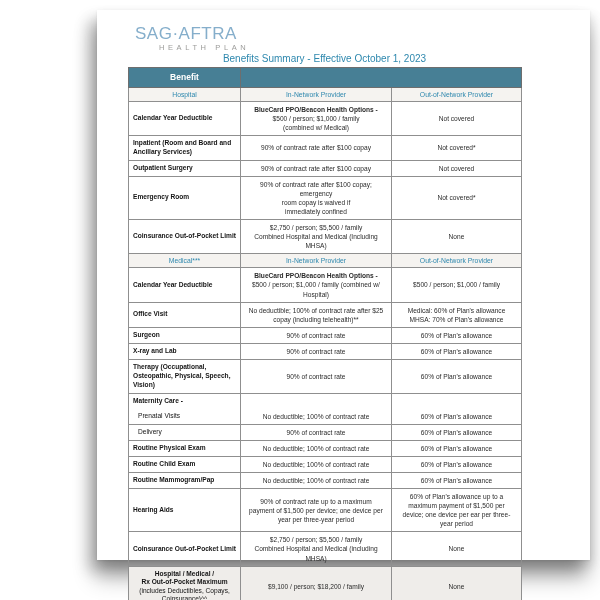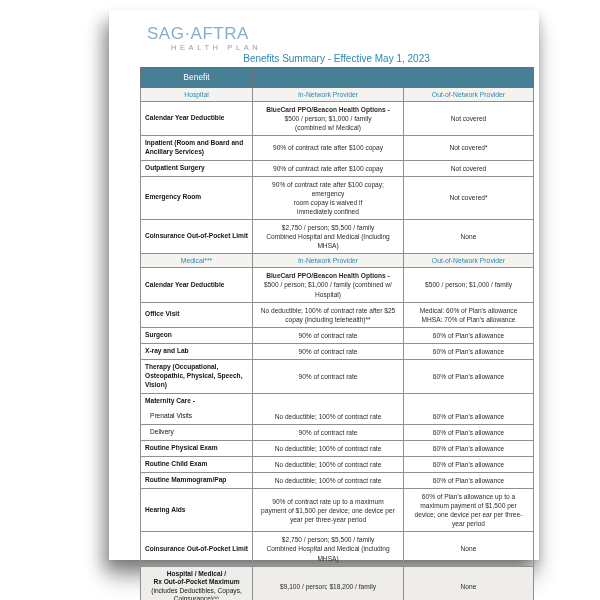--- a/index.html
+++ b/index.html
@@ -1,46 +1,45 @@
 <!DOCTYPE html>
 <html><head>
 <meta charset="utf-8">
 <style>
   html,body{margin:0;padding:0;}
   body{
     width:600px;height:600px;background:#ffffff;overflow:hidden;position:relative;
     font-family:"Liberation Sans", sans-serif;
   }
   .page{
-    position:absolute;left:97px;top:10px;width:430px;height:550px;
+    position:absolute;left:97px;top:10px;width:493px;height:550px;
     background:#ffffff;box-sizing:border-box;padding-top:15px;
     box-shadow:
       -8px 10px 14px rgba(0,0,0,0.22),
       -2px 18px 20px rgba(0,0,0,0.30),
       3px 5px 10px rgba(0,0,0,0.10),
       0 1px 2px rgba(0,0,0,0.08);
-    margin-left: 12px;
   }
   .logo{margin:0 0 1px 38px;line-height:1;}
   .logo-main{font-size:17px;letter-spacing:0.5px;color:#85aecb;font-weight:400;}
   .logo-sub{font-size:7.5px;letter-spacing:3.6px;color:#9c9c9a;margin-top:2px;font-weight:400;padding-left:24px;}
   .doc-title{
     width:393px;margin:0 0 3px 31px;text-align:center;
     color:#2e88ae;font-size:10px;font-weight:400;
   }
   table.benefits{
     margin-left:31px;width:393px;border-collapse:collapse;table-layout:fixed;
     color:#2b2b2b;border:1px solid #6e6e6e;
   }
   table.benefits td, table.benefits th{
     border:1px solid #8f8f8f;vertical-align:middle;box-sizing:border-box;
     overflow:hidden;
   }
   tr.hdr th{
-    background:#477f95;color:#ffffff;font-size:8.5px;font-weight:normal;
+    background:#477f95;color:#ffffff;font-size:8.5px;font-weight:bold;
     height:20px;text-align:center;border-color:#6e6e6e;
   }
   tr.sub td{
     background:#f5f3f0;color:#2e88ae;font-size:6.8px;font-weight:400;
     text-align:center;padding:3px 2px;
   }
   td.benefit{
     font-size:6.6px;font-weight:bold;color:#141414;text-align:left;
     padding:3px 4px;line-height:1.35;
   }
@@ -57,21 +56,21 @@
 </style>
 </head>
 <body>
 
 <div class="page">
   <div class="logo">
     <div class="logo-main">SAG·AFTRA</div>
     <div class="logo-sub">HEALTH PLAN</div>
   </div>
 
-  <div class="doc-title">Benefits Summary - Effective May 1, 2023</div>
+  <div class="doc-title">Benefits Summary - Effective October 1, 2023</div>
 
   <table class="benefits">
     <colgroup>
       <col style="width:112px">
       <col style="width:151px">
       <col style="width:130px">
     </colgroup>
     <thead>
       <tr class="hdr">
         <th>Benefit</th>

